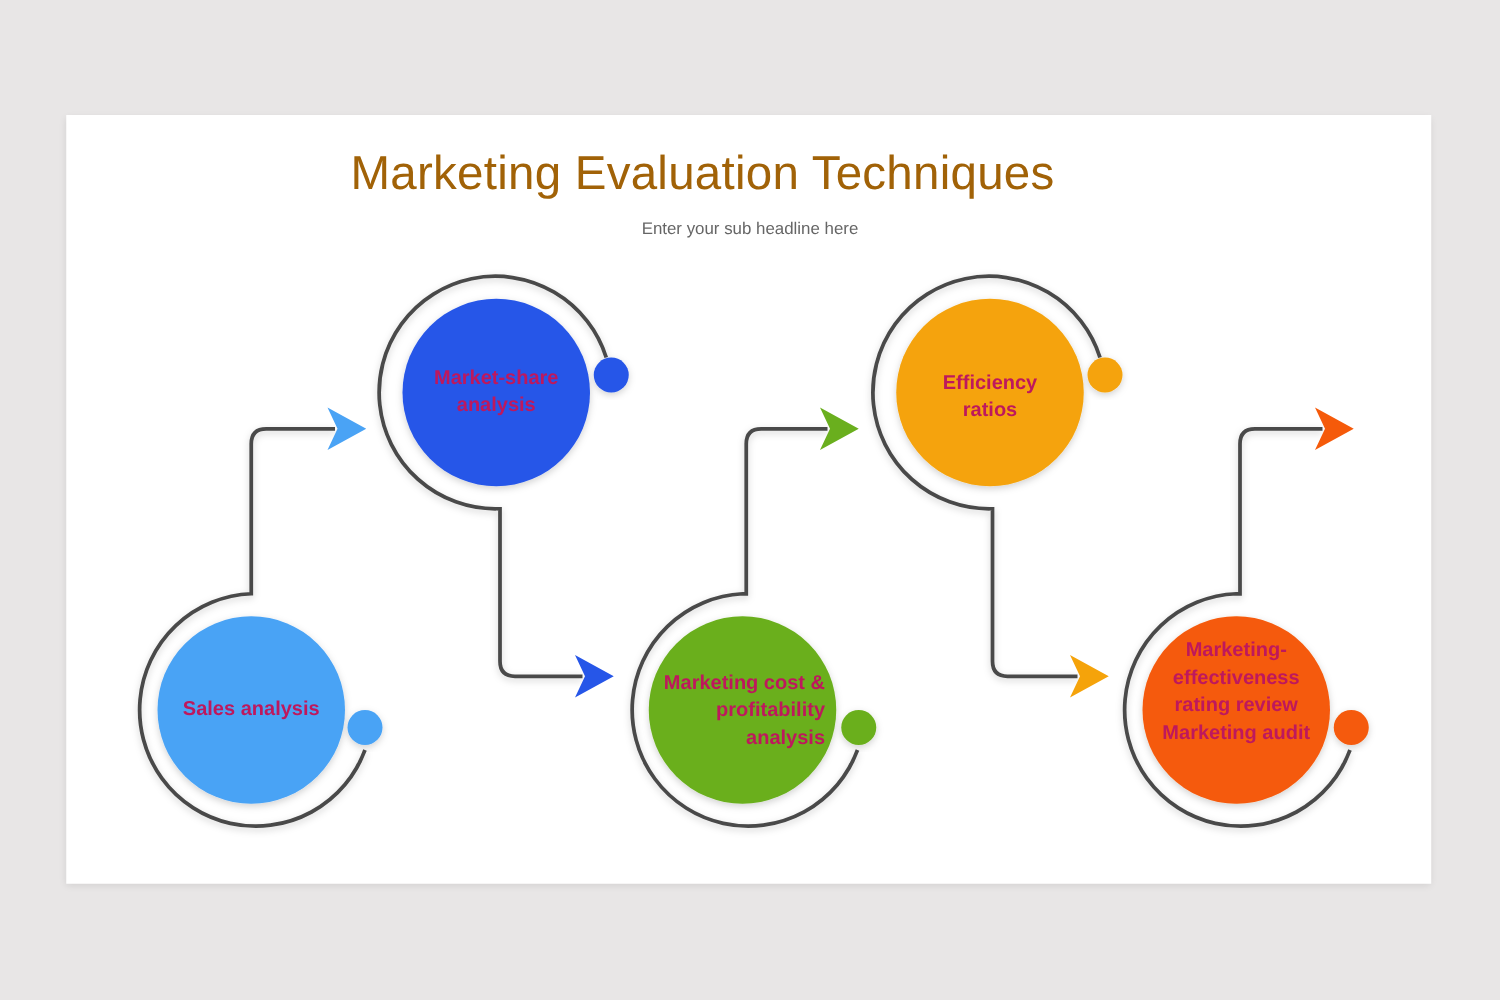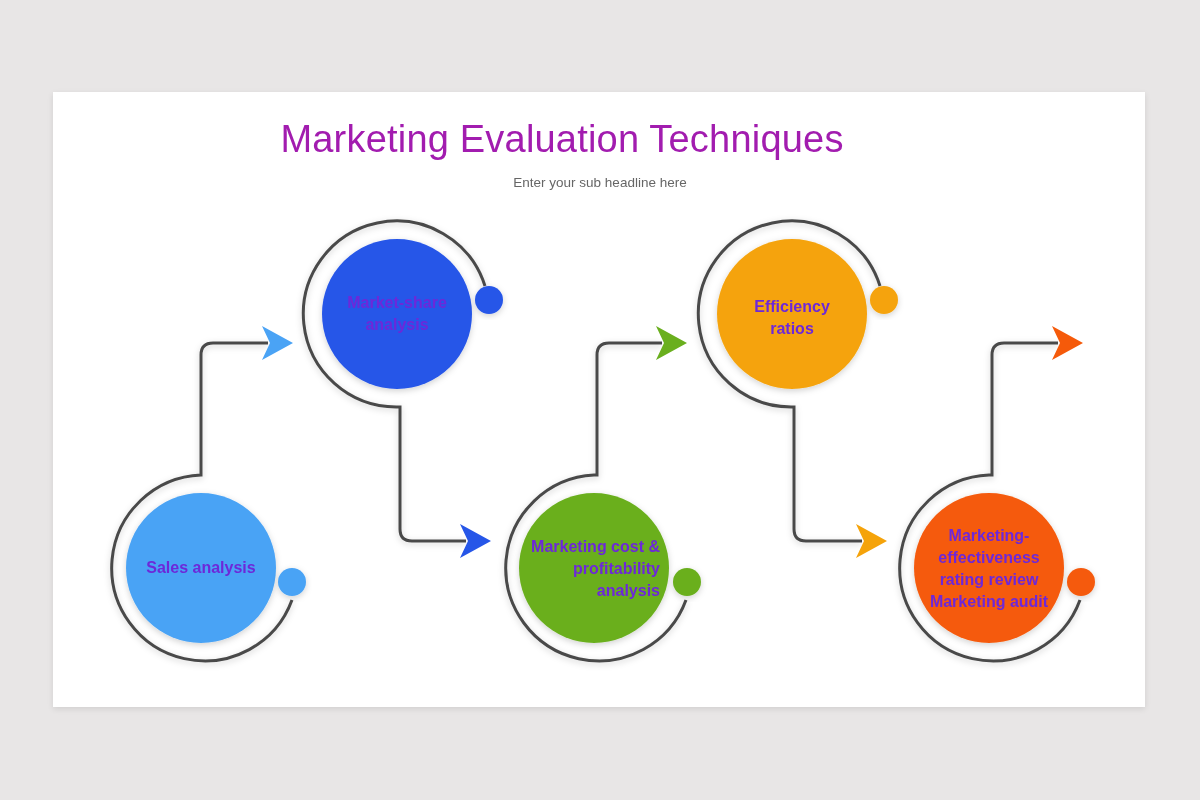--- a/index.html
+++ b/index.html
@@ -11,32 +11,32 @@
     }
     .slide {
       position:absolute; left:53px; top:92px;
       width:1092px; height:615px;
       background:#ffffff;
       box-shadow:0 2px 6px rgba(0,0,0,0.10);
     }
     .title {
       position:absolute; left:0; top:118px; width:1124px;
       text-align:center;
-      font-size:38px; color:#a21caf; font-weight:normal;
+      font-size:38px; color:#a16207; font-weight:normal;
       letter-spacing:0.2px;
     }
     .subtitle {
       position:absolute; left:0; top:175px; width:1200px;
       text-align:center; font-size:13.5px; color:#666666;
     }
     svg.diagram { position:absolute; left:0; top:0; }
     .node-label {
       position:absolute;
       display:flex; align-items:center; justify-content:center;
-      text-align:center; color:#6d28d9; font-weight:bold;
+      text-align:center; color:#be185d; font-weight:bold;
       font-size:16px; line-height:22px;
     }
   </style>
 </head>
 <body>
 
 <div class="slide"></div>
 
 <div class="title">Marketing Evaluation Techniques</div>
 <div class="subtitle">Enter your sub headline here</div>
@@ -81,13 +81,13 @@
     <polygon points="1052,326 1083,343 1052,360 1060,343" fill="#f55a0a"></polygon>
     <circle cx="989" cy="568" r="75" fill="#f55a0a" filter="url(#sh)"></circle>
     <circle cx="1081" cy="582" r="14" fill="#f55a0a" filter="url(#sh)"></circle>
   </g>
 </svg>
 
 <div class="node-label" style="left:136px; top:538px; width:130px; height:60px;">Sales analysis</div>
 <div class="node-label" style="left:335px; top:284px; width:124px; height:60px;">Market-share analysis</div>
 <div class="node-label" style="left:528px; top:534px; width:132px; height:70px;text-align:right;">Marketing cost &amp; profitability analysis</div>
 <div class="node-label" style="left:742px; top:288px; width:100px; height:60px;">Efficiency ratios</div>
-<div class="node-label" style="left:926px; top:513px; width:126px; height:112px;">Marketing-effectiveness rating review Marketing audit</div>
+<div class="node-label" style="left:926px; top:498px; width:126px; height:112px;">Marketing-effectiveness rating review Marketing audit</div>
 
 </body></html>

